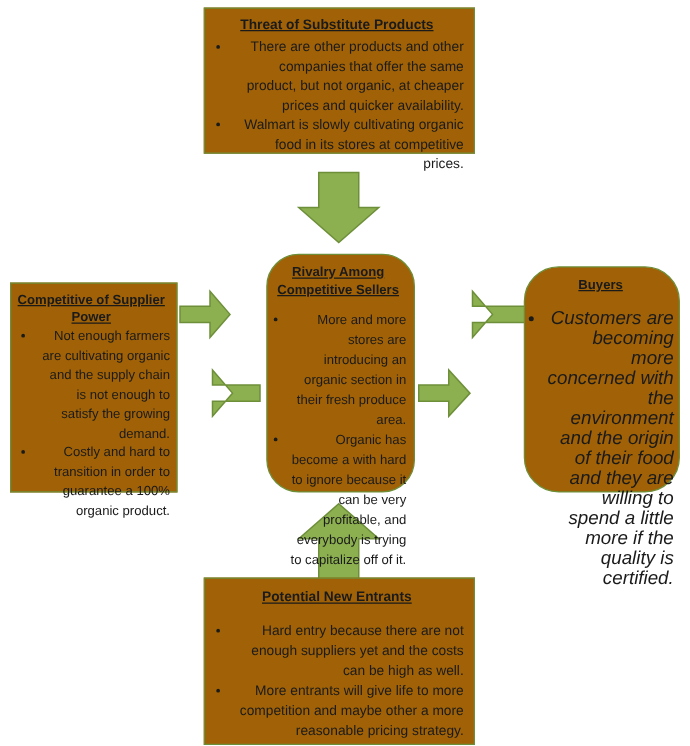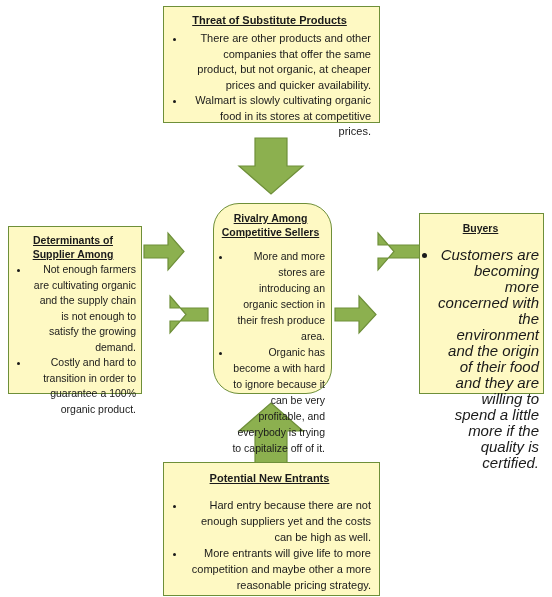--- a/index.html
+++ b/index.html
@@ -15,21 +15,21 @@
     font-family: "Liberation Sans", sans-serif;
   }
   #diagram {
     position: absolute;
     left: 0; top: 0;
     width: 552px;
     height: 597px;
   }
   .box {
     position: absolute;
-    background: #fef9c3;
+    background: #a16207;
     border: 1px solid #6E8F39;
     box-sizing: border-box;
     color: #1a1a1a;
   }
   .box-title {
     text-align: center;
     font-weight: bold;
     text-decoration: underline;
     font-size: 11px;
     line-height: 14px;
@@ -69,20 +69,21 @@
     left: 8px; top: 226px; width: 134px; height: 168px;
     padding: 6px 5px 4px 1px;
   }
   #box-supplier .box-title { font-size: 10.5px; line-height: 14px; }
   #box-supplier ul.bullets { margin-top: 1px; }
   #box-supplier ul.bullets li { line-height: 15.5px; font-size: 10.5px; }
 
   #box-buyers {
     left: 419px; top: 213px; width: 125px; height: 181px;
     padding: 7px 4px 4px 2px;
+    border-radius: 28px;
   }
   #box-buyers .box-title { font-size: 10.5px; line-height: 14px; }
   #box-buyers ul.bullets { padding-left: 16px; margin-top: 12px; }
   #box-buyers ul.bullets li { line-height: 16px; font-size: 15px; font-style: italic; }
 
   #box-entrants {
     left: 163px; top: 462px; width: 217px; height: 134px;
     padding: 8px 8px 4px 4px;
   }
   #box-entrants ul.bullets { padding-left: 18px; margin-top: 12px; }
@@ -118,21 +119,21 @@
 
   <div class="box" id="box-threat">
     <div class="box-title">Threat of Substitute Products</div>
     <ul class="bullets">
       <li>There are other products and other companies that offer the same product, but not organic, at cheaper prices and quicker availability.</li>
       <li>Walmart is slowly cultivating organic food in its stores at competitive prices.</li>
     </ul>
   </div>
 
   <div class="box" id="box-supplier">
-    <div class="box-title">Determinants of Supplier Among</div>
+    <div class="box-title">Competitive of Supplier Power</div>
     <ul class="bullets">
       <li>Not enough farmers are cultivating organic and the supply chain is not enough to satisfy the growing demand.</li>
       <li>Costly and hard to transition in order to guarantee a 100% organic product.</li>
     </ul>
   </div>
 
   <div class="box" id="box-rivalry">
     <div class="box-title">Rivalry Among Competitive Sellers</div>
     <ul class="bullets">
       <li>More and more stores are introducing an organic section in their fresh produce area.</li>

